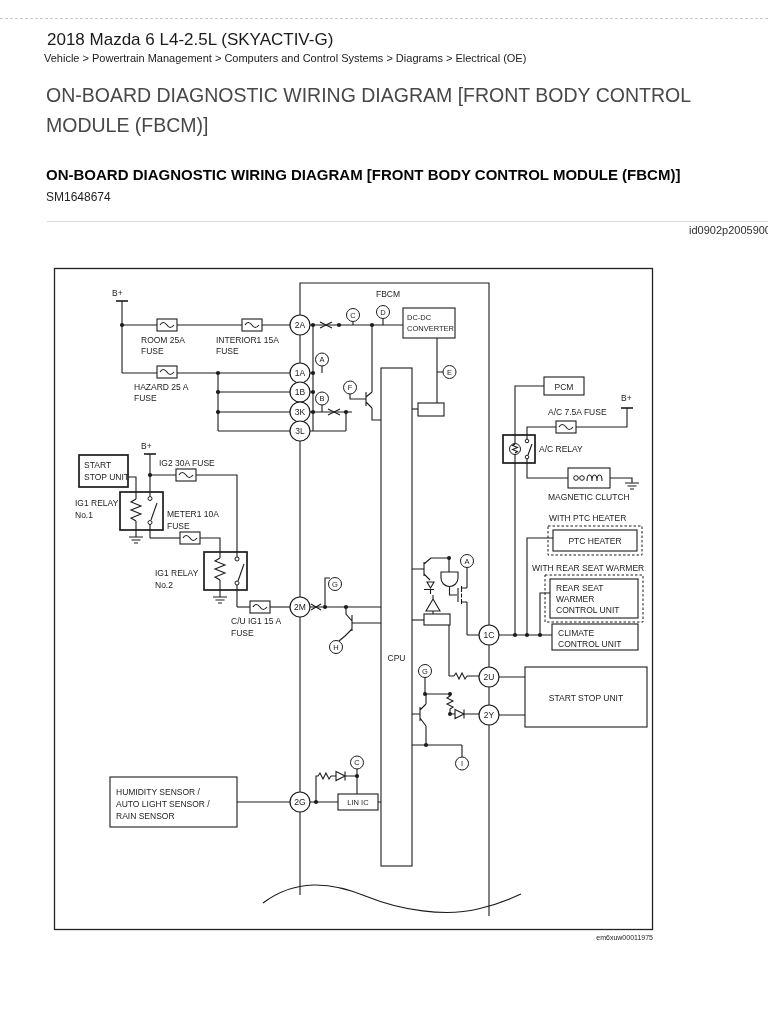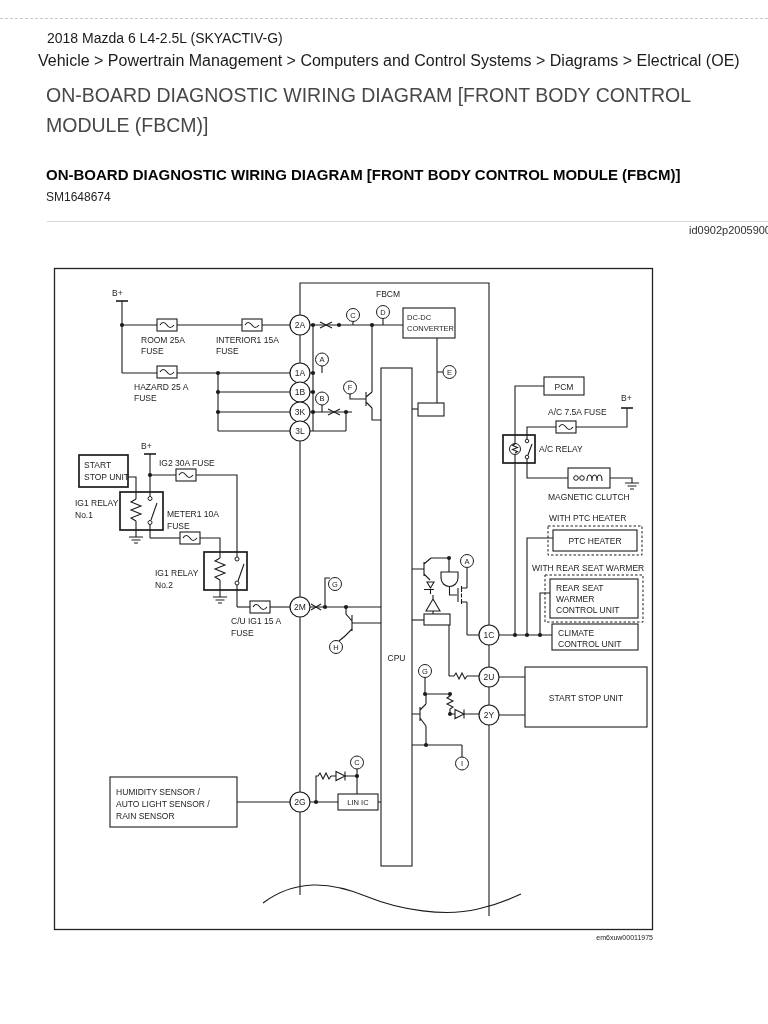--- a/index.html
+++ b/index.html
@@ -1,20 +1,20 @@
 <!DOCTYPE html>
 <html><head>
 <meta charset="utf-8">
 <style>
   html,body{margin:0;padding:0;background:#fff;}
   #page{position:relative;width:768px;height:1024px;background:#fff;overflow:hidden;
         font-family:"Liberation Sans",sans-serif;color:#1c1c1c;}
   .topdash{position:absolute;top:18px;left:0;right:0;border-top:1px dashed #c9c9c9;}
-  .vehicle{position:absolute;left:47px;top:30px;font-size:14px;color:#1b1b1b;}
-  .crumb{position:absolute;left:38px;top:52px;font-size:16px;color:#1b1b1b;}
+  .vehicle{position:absolute;left:47px;top:30px;font-size:17px;color:#1b1b1b;}
+  .crumb{position:absolute;left:44px;top:52px;font-size:11px;color:#1b1b1b;}
   .h1{position:absolute;left:46px;top:80px;width:700px;font-size:19.5px;line-height:1.55;
       color:#484848;font-weight:400;}
   .h2{position:absolute;left:46px;top:166px;font-size:15px;font-weight:700;color:#050505;}
   .docnum{position:absolute;left:46px;top:190px;font-size:12px;color:#222;text-align:right;}
   .rule{position:absolute;left:47px;right:0;top:221px;height:1px;background:#d9d9d9;}
   .refid{position:absolute;right:-3px;top:224px;font-size:11px;color:#2e2e2e;}
   svg{position:absolute;left:0;top:0;}
   svg text{font-family:"Liberation Sans",sans-serif;fill:#1c1c1c;}
   .lbl{font-size:8.5px;}
   .sm{font-size:7.5px;}

